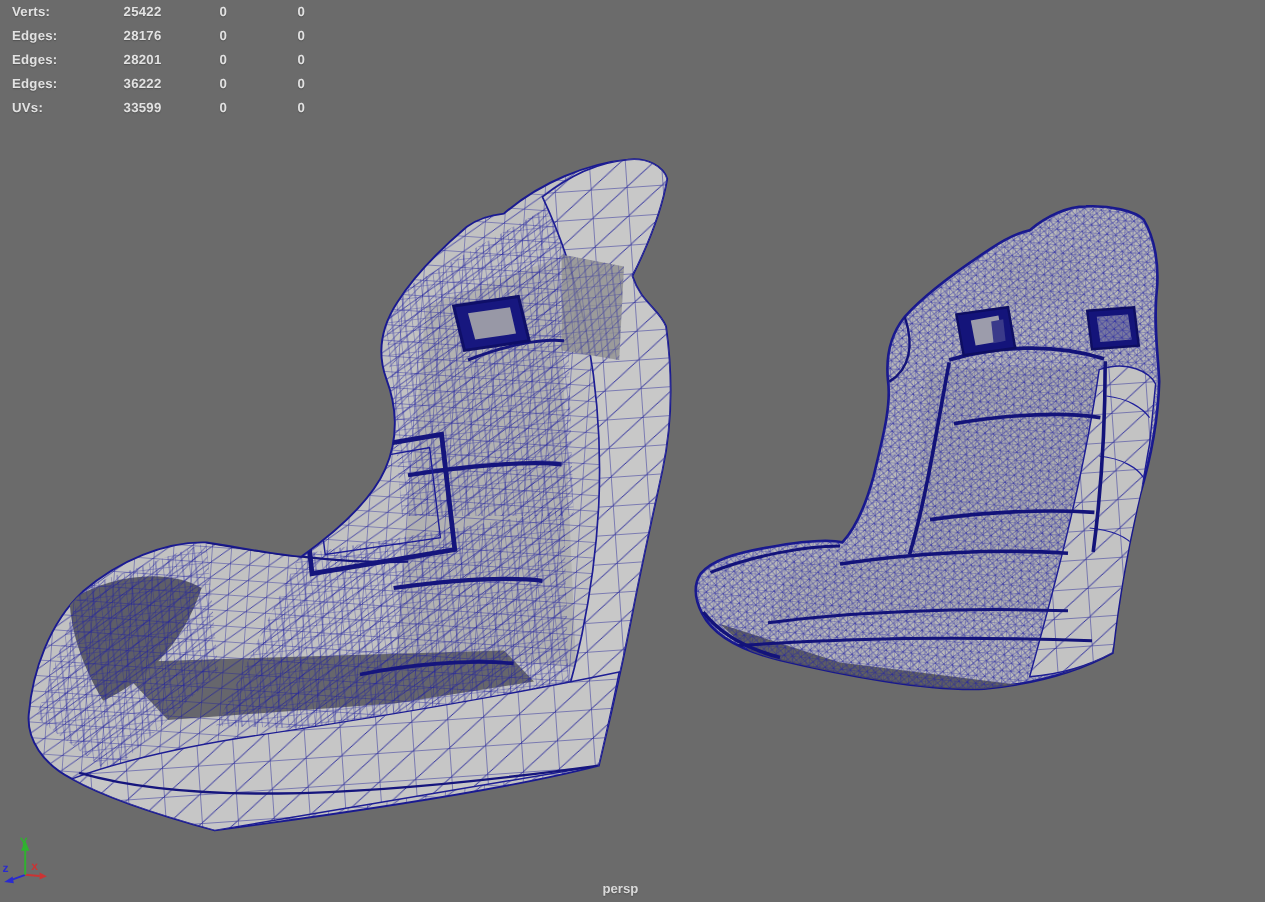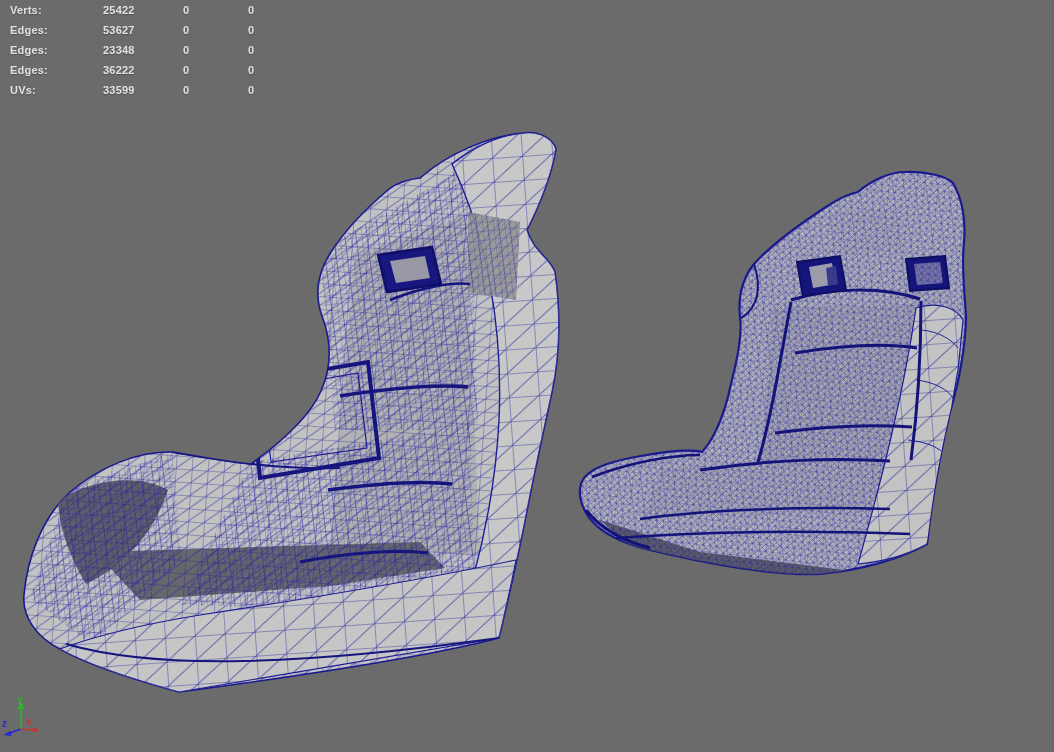--- a/index.html
+++ b/index.html
@@ -144,27 +144,27 @@
 
   <div class="hud">
     <div class="hud-row">
       <span class="hc0">Verts:</span>
       <span class="hc1">25422</span>
       <span class="hc2">0</span>
       <span class="hc3">0</span>
     </div>
     <div class="hud-row">
       <span class="hc0">Edges:</span>
-      <span class="hc1">53627</span>
+      <span class="hc1">28176</span>
       <span class="hc2">0</span>
       <span class="hc3">0</span>
     </div>
     <div class="hud-row">
       <span class="hc0">Edges:</span>
-      <span class="hc1">23348</span>
+      <span class="hc1">28201</span>
       <span class="hc2">0</span>
       <span class="hc3">0</span>
     </div>
     <div class="hud-row">
       <span class="hc0">Edges:</span>
       <span class="hc1">36222</span>
       <span class="hc2">0</span>
       <span class="hc3">0</span>
     </div>
     <div class="hud-row">
@@ -183,13 +183,16 @@
 
     <line x1="21" y1="35" x2="33" y2="36" stroke="#cc3333" stroke-width="1.6"></line>
     <path d="M33 33L39 36.3L33 39Z" fill="#cc3333"></path>
     <text x="26" y="31" fill="#cc3333" font-size="8">x</text>
 
     <line x1="21" y1="35" x2="21" y2="14" stroke="#2fb32f" stroke-width="1.6"></line>
     <path d="M17.5 15L21 6.5L24.5 15Z" fill="#2fb32f"></path>
     <text x="16.5" y="11" fill="#2fb32f">Y</text>
   </svg>
 
+  <div class="camera-bar">
+    <span>persp</span>
+  </div>
 </div>
 
 </body></html>

